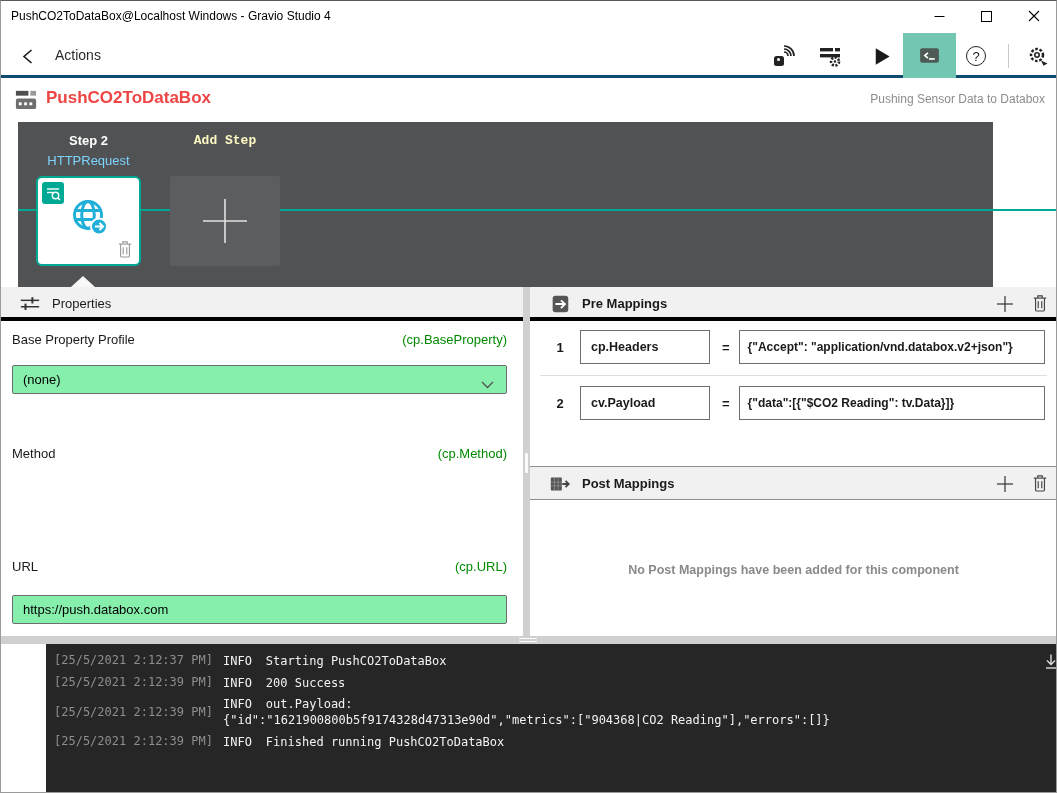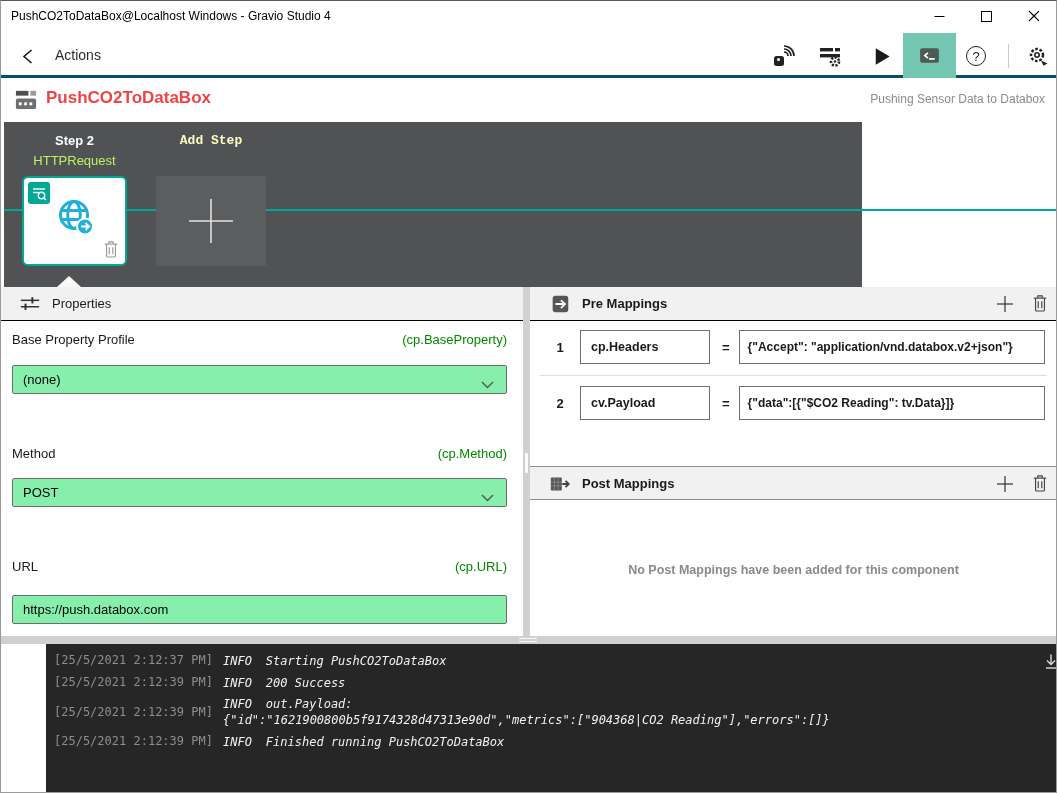--- a/index.html
+++ b/index.html
@@ -25,37 +25,37 @@
   .tb-divider{position:absolute;left:1008px;top:11px;width:1px;height:24px;background:#c9c9c9;}
   .tb-sync{left:1025px}
 
   
   .action-header{position:absolute;left:0;top:78px;width:1057px;height:44px;background:#fff;}
   .action-icon{position:absolute;left:14px;top:9px;}
   .action-title{position:absolute;left:46px;top:10px;font-size:17px;font-weight:700;color:#ef4444;}
   .action-subtitle{position:absolute;right:12px;top:14px;font-size:12px;color:#8c8c8c;}
 
   
-  .step-area{position:absolute;left:4px;top:122px;width:858px;height:165px;background:#505254;}
+  .step-area{position:absolute;left:18px;top:122px;width:975px;height:165px;background:#505254;}
   .flow-line{position:absolute;left:0;top:87px;width:1057px;height:2px;background:#00A993;}
   .step-label{position:absolute;left:18px;top:11px;width:105px;text-align:center;color:#fff;font-size:13px;font-weight:700;}
-  .step-type{position:absolute;left:18px;top:31px;width:105px;text-align:center;color:#bef264;font-size:13px;}
+  .step-type{position:absolute;left:18px;top:31px;width:105px;text-align:center;color:#7dd3fc;font-size:13px;}
   .addstep-label{position:absolute;left:152px;top:11px;width:110px;text-align:center;color:#fef9c3;font-size:13px;font-weight:700;font-family:Liberation Mono, monospace;}
   .step-card{position:absolute;left:18px;top:54px;width:105px;height:90px;background:#fff;border:2px solid #00A993;border-radius:6px;cursor:pointer;}
   .step-badge{position:absolute;left:4px;top:4px;}
   .step-globe{position:absolute;left:28px;top:17px;}
   .card-trash{position:absolute;right:5px;bottom:4px;width:18px;height:20px;background:none;border:none;cursor:pointer;}
   .add-tile{position:absolute;left:152px;top:54px;width:110px;height:90px;background:#5c5d5e;border:none;border-radius:2px;cursor:pointer;display:flex;align-items:center;justify-content:center;}
   .sel-pointer{position:absolute;left:53px;top:154px;width:0;height:0;border-left:12px solid transparent;border-right:12px solid transparent;border-bottom:11px solid #f8f8f8;}
 
   
   .panel{position:absolute;top:287px;height:349px;background:#fff;overflow:hidden;}
   .left-panel{left:0;width:523px;}
   .right-panel{left:530px;width:623px;font-weight:bold;}
-  .panel-header{position:absolute;left:0;top:0;width:100%;height:34px;background:#f1f1f1;border-bottom:1px solid #000000;}
+  .panel-header{position:absolute;left:0;top:0;width:100%;height:34px;background:#f1f1f1;border-bottom:4px solid #000000;}
   .panel-header .ph-icon{position:absolute;left:19px;top:6px;}
   .panel-header .ph-title{position:absolute;left:52px;top:9px;font-size:13px;color:#1a1a1a;}
   .ph-plus{position:absolute;left:466px;top:8px;width:18px;height:18px;background:none;border:none;cursor:pointer;}
   .ph-trash{position:absolute;left:501px;top:7px;width:18px;height:20px;background:none;border:none;cursor:pointer;}
 
   .fld-label-row{position:absolute;left:0;width:523px;height:17px;}
   .fld-label{position:absolute;left:12px;font-size:13px;color:#1a1a1a;}
   .fld-ref{position:absolute;right:16px;font-size:13px;color:#008A00;}
   .fld-control{position:absolute;left:12px;width:495px;height:29px;border:1px solid #6e6e6e;border-radius:2px;background:#86efac;display:flex;align-items:center;padding:0 10px;font-size:13px;color:#000;cursor:pointer;}
   .fld-chevron{position:absolute;right:12px;top:11px;}
@@ -74,21 +74,21 @@
   
   .v-splitter{position:absolute;left:523px;top:287px;width:7px;height:349px;background:#d0d0d0;cursor:col-resize;}
   .v-grip{position:absolute;left:2px;top:166px;width:3px;height:20px;background:#fafafa;border-radius:1px;}
   .h-splitter{position:absolute;left:0;top:636px;width:1057px;height:8px;background:#d0d0d0;cursor:row-resize;}
   .h-grip{position:absolute;left:519px;top:2px;width:18px;height:4px;border-top:1px solid #fafafa;border-bottom:1px solid #fafafa;}
 
   
   .log-area{position:absolute;left:0;top:644px;width:1057px;height:149px;background:#262626;font-family:"DejaVu Sans Mono",monospace;font-size:12px;color:#f2f2f2;padding:8px 0 0 8px;margin-left:46px;}
   .log-entry{display:flex;align-items:center;margin-bottom:5px;line-height:17px;white-space:pre;}
   .log-ts{color:#8e8e8e;flex:none;}
-  .log-body{margin-left:10px;display:flex;flex-direction:column;line-height:16px;font-style:italic;}
+  .log-body{margin-left:10px;display:flex;flex-direction:column;line-height:16px;}
   .log-msg{margin-left:14px;}
   .log-btn{position:absolute;top:8px;width:22px;height:22px;background:none;border:none;cursor:pointer;}
   .log-download{left:994px}.log-copy{left:1028px}
 </style>
 </head>
 <body>
 
 <div class="frame"></div>
 
 <div class="titlebar">
@@ -252,28 +252,20 @@
       <svg width="13" height="8" viewBox="0 0 13 8">
           <path d="M1 1 L6.5 6.5 L12 1" stroke="#555" stroke-width="1.4" fill="none"></path>
         </svg>
     </span>
   </div>
 
   <div class="fld-label-row lr2">
     <span class="fld-label">Method</span>
     <span class="fld-ref">(cp.Method)</span>
   </div>
-  <div class="fld-control c2">
-    <span>POST</span>
-    <span class="fld-chevron">
-      <svg width="13" height="8" viewBox="0 0 13 8">
-          <path d="M1 1 L6.5 6.5 L12 1" stroke="#555" stroke-width="1.4" fill="none"></path>
-        </svg>
-    </span>
-  </div>
 
   <div class="fld-label-row lr3">
     <span class="fld-label">URL</span>
     <span class="fld-ref">(cp.URL)</span>
   </div>
   <div class="fld-control c3">
     <span>https://push.databox.com</span>
   </div>
 </div>
 

